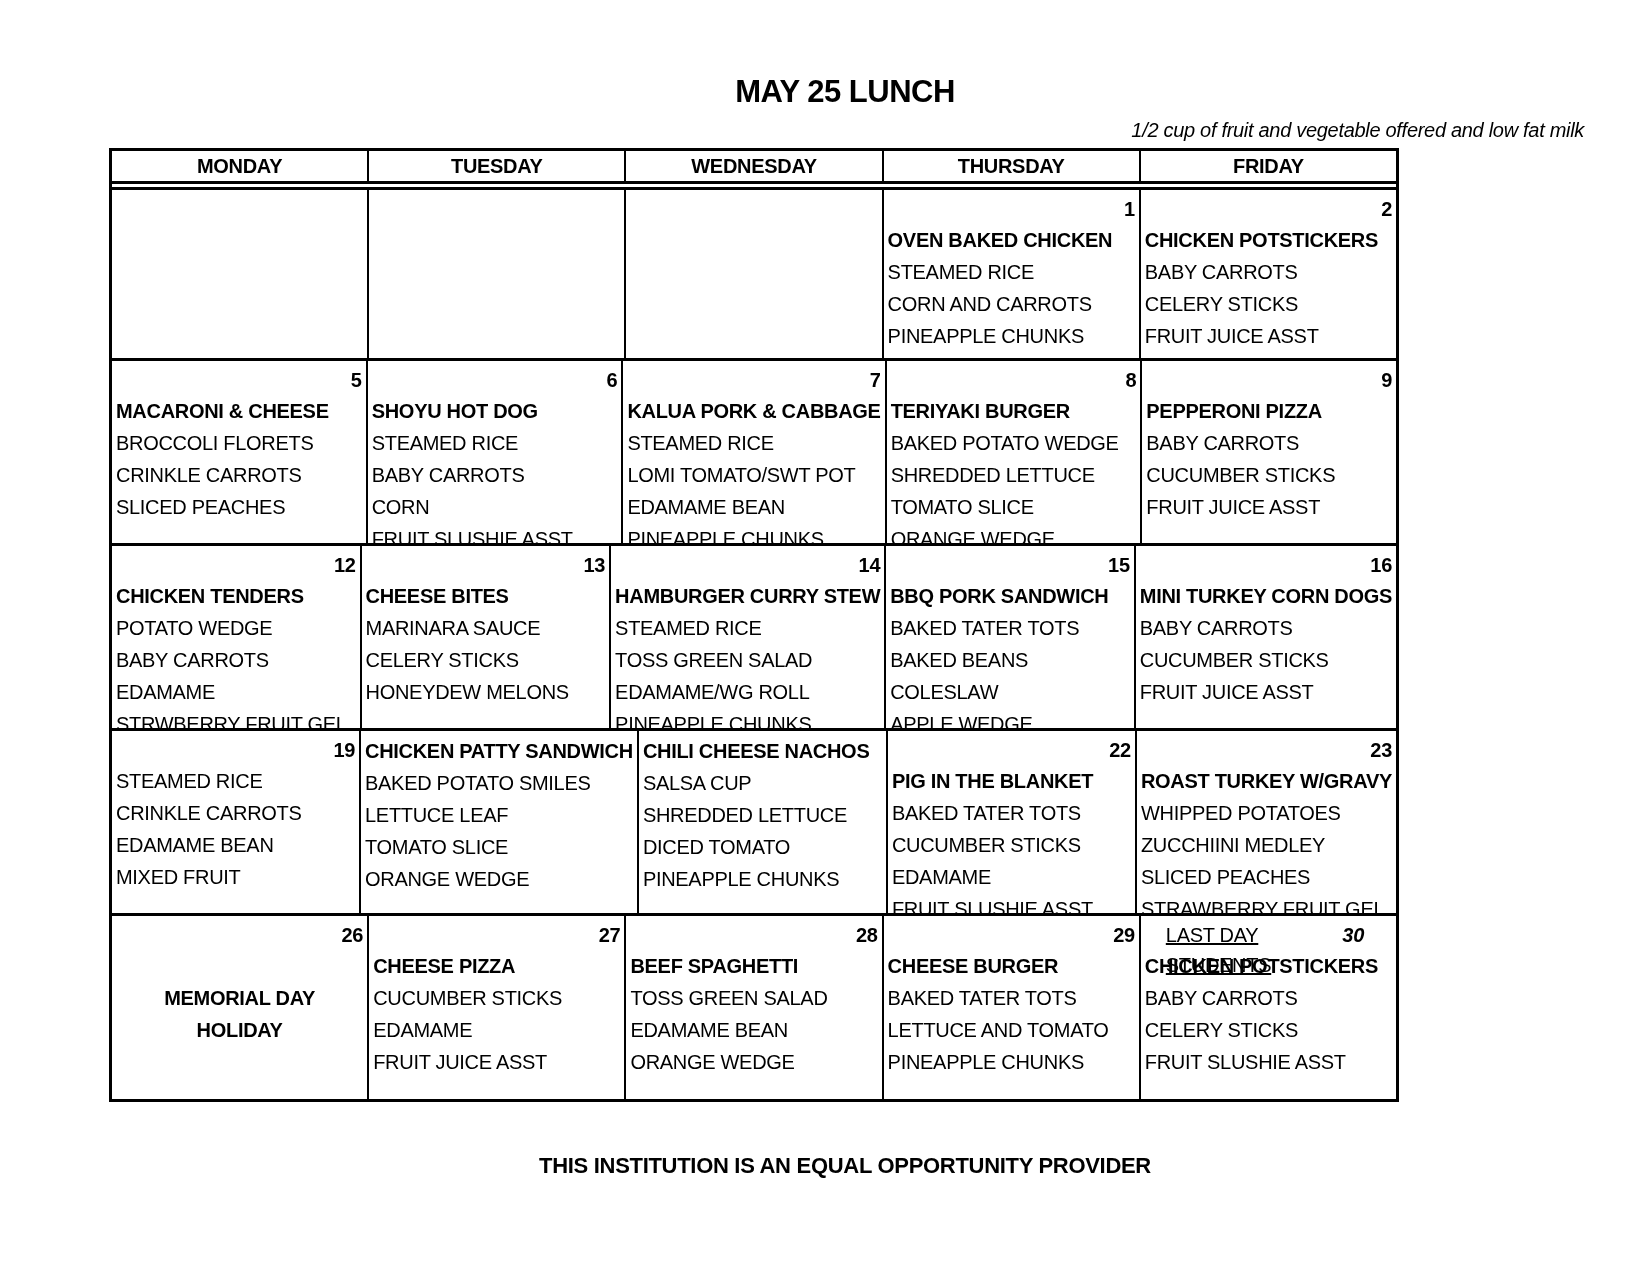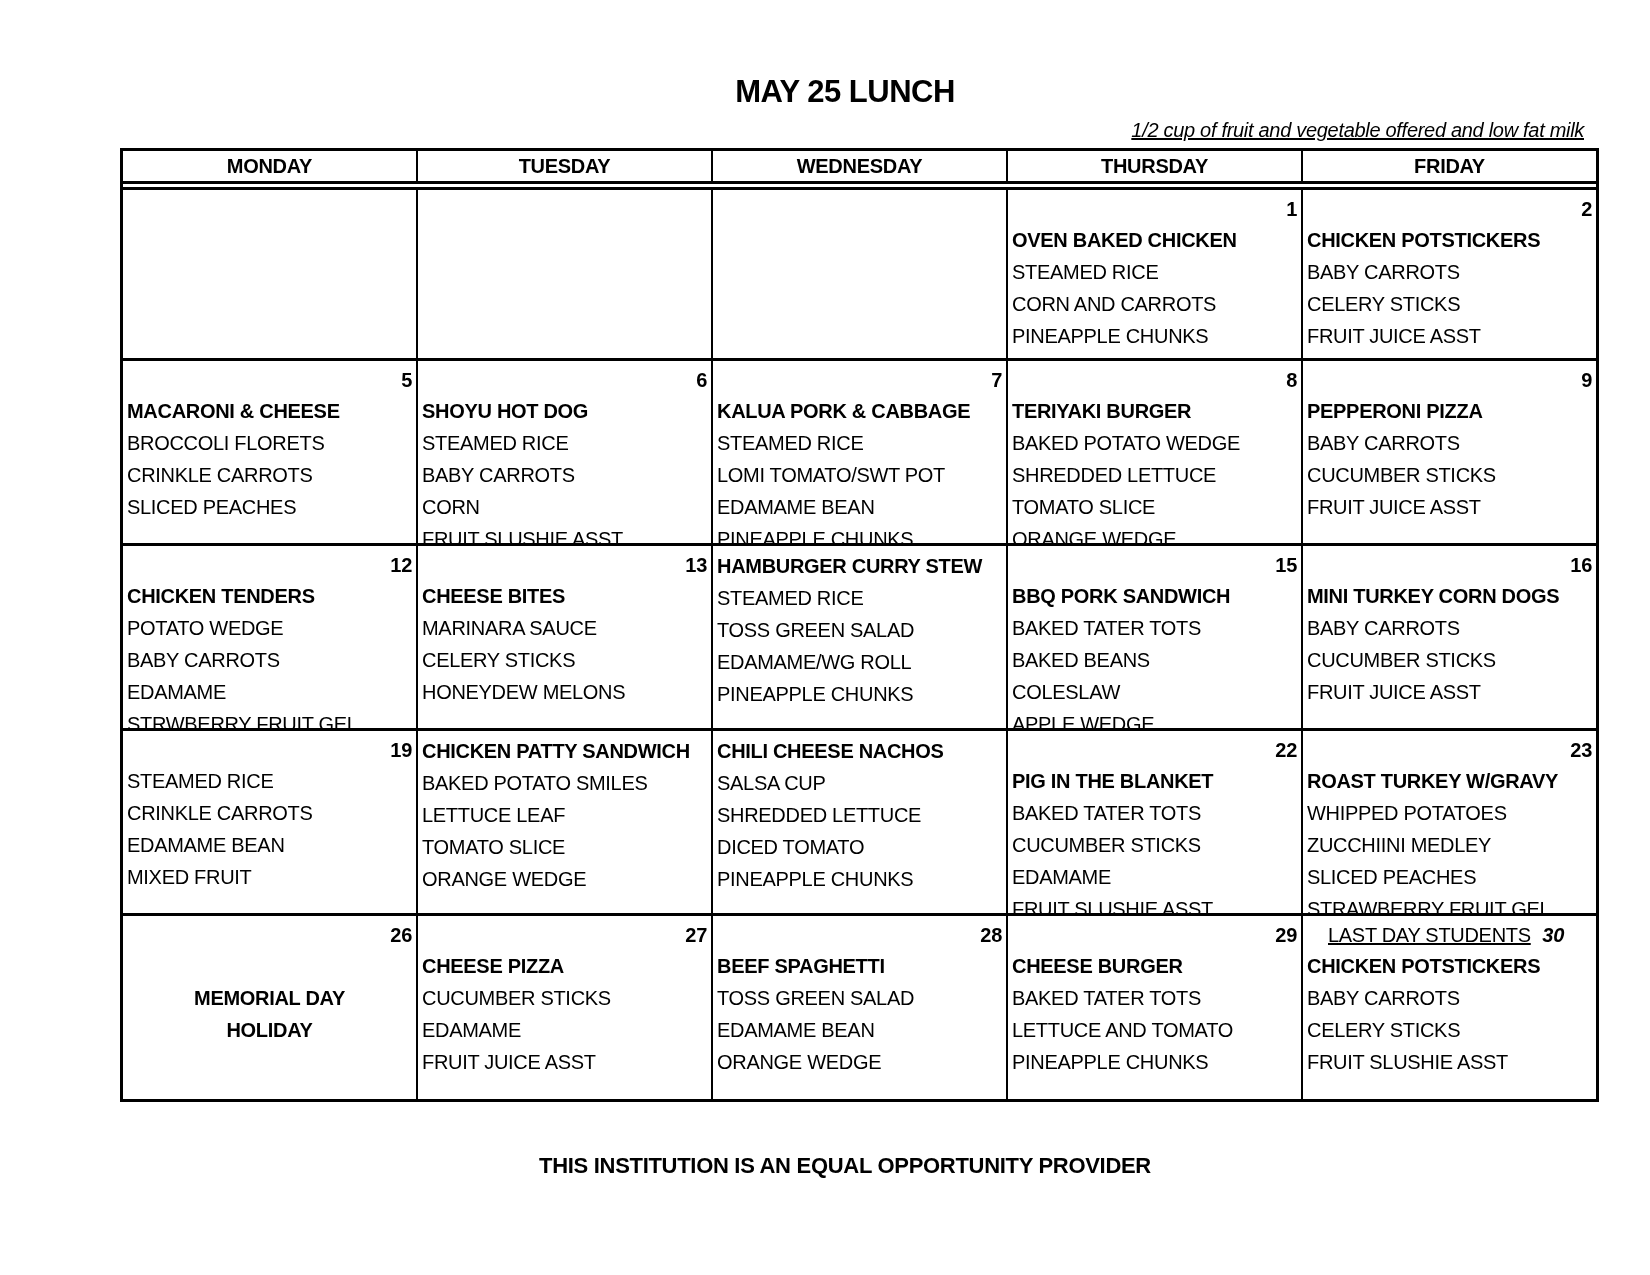--- a/index.html
+++ b/index.html
@@ -1,19 +1,19 @@
 <!DOCTYPE html>
 <html><head>
 <meta charset="utf-8">
 <style>
   html, body { margin:0; padding:0; background:#ffffff; }
   body { width:1650px; height:1275px; position:relative; font-family:"Liberation Sans", sans-serif; color:#000; overflow:hidden; }
   .title { position:absolute; left:0; width:1690px; top:74px; text-align:center; font-size:31px; font-weight:bold; letter-spacing:-0.5px; }
-  .subtitle { position:absolute; right:66px; top:119px; font-size:20px; font-style:italic; letter-spacing:-0.3px;text-decoration:underline; }
-  .table { position:absolute; left:120px; top:148px; width:1479px; }
+  .subtitle { position:absolute; right:66px; top:119px; font-size:20px; font-style:italic; letter-spacing:-0.3px; }
+  .table { position:absolute; left:109px; top:148px; width:1290px; }
   .hdr-row { display:flex; height:30px; border-top:3px solid #000; border-left:3px solid #000; border-right:3px solid #000; }
   .hdr { flex:1; text-align:center; font-weight:bold; font-size:20px; line-height:30px; border-right:2px solid #000; letter-spacing:-0.3px; }
   .hdr:last-child { border-right:none; }
   .hdr-sep { height:5px; border-top:3px solid #000; border-bottom:3px solid #000; border-left:3px solid #000; border-right:3px solid #000; box-sizing:border-box; height:9px; }
   .grid { border-left:3px solid #000; border-right:3px solid #000; border-bottom:3px solid #000; }
   .week { display:flex; border-top:3px solid #000; }
   .week:first-child { border-top:none; }
   .cell { flex:1; border-right:2px solid #000; position:relative; padding:4px 4px 0 4px; font-size:20px; letter-spacing:-0.3px; }
   .cell:last-child { border-right:none; }
   .daynum { text-align:right; font-weight:bold; height:30px; line-height:30px; }
@@ -115,20 +115,21 @@
           <div class="line">STRWBERRY FRUIT GEL</div>
         </div>
         <div class="cell">
           <div class="daynum">13</div>
           <div class="line main">CHEESE BITES</div>
           <div class="line">MARINARA SAUCE</div>
           <div class="line">CELERY STICKS</div>
           <div class="line">HONEYDEW MELONS</div>
         </div>
         <div class="cell">
+          <div class="daynum">14</div>
           <div class="line main">HAMBURGER CURRY STEW</div>
           <div class="line">STEAMED RICE</div>
           <div class="line">TOSS GREEN SALAD</div>
           <div class="line">EDAMAME/WG ROLL</div>
           <div class="line">PINEAPPLE CHUNKS</div>
         </div>
         <div class="cell">
           <div class="daynum">15</div>
           <div class="line main">BBQ PORK SANDWICH</div>
           <div class="line">BAKED TATER TOTS</div>

